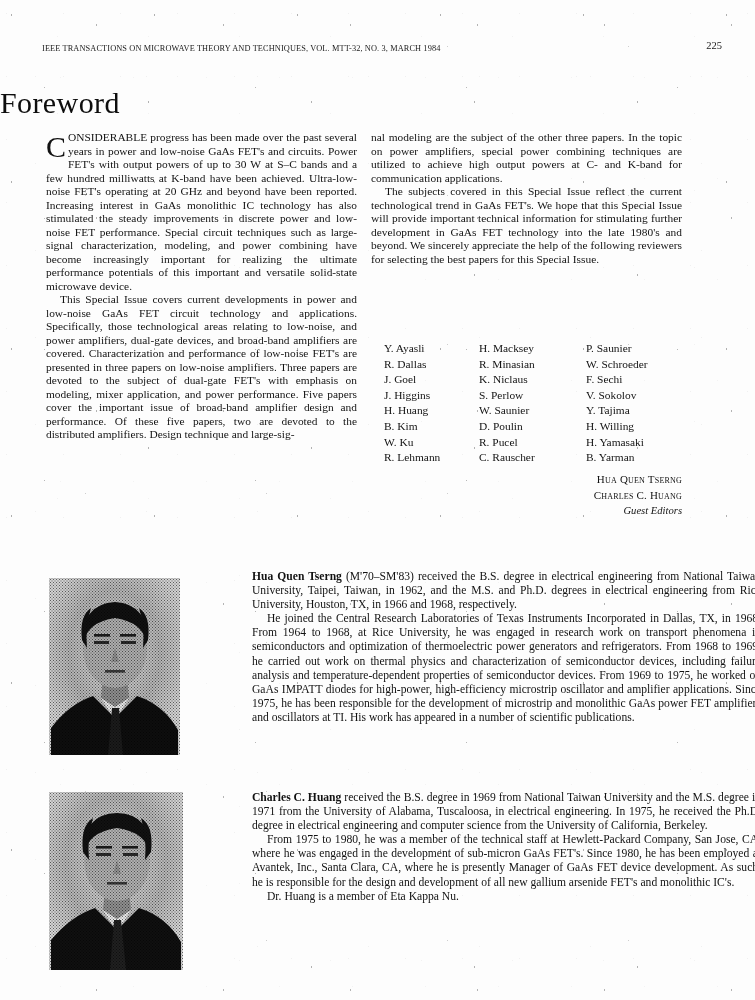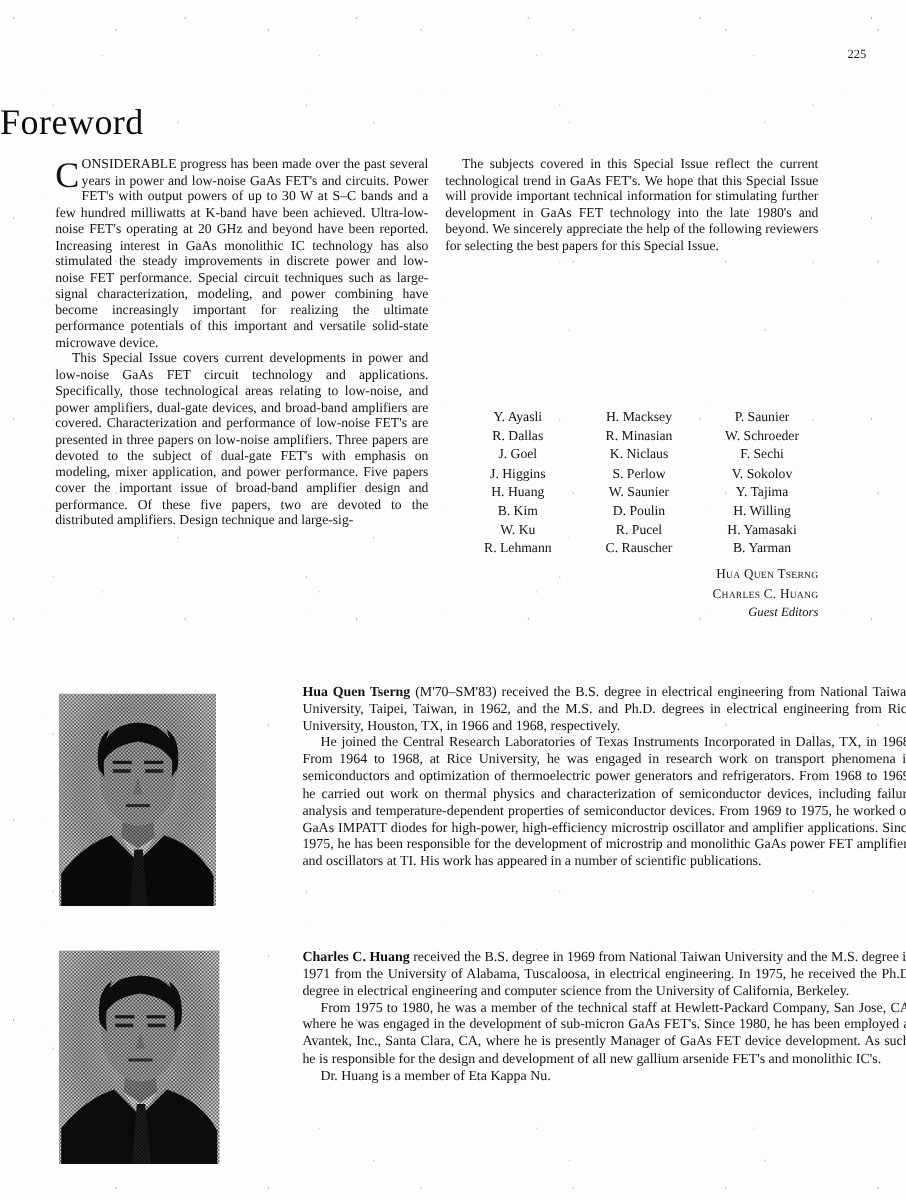--- a/index.html
+++ b/index.html
@@ -102,21 +102,21 @@
   .names {
     position: absolute;
     left: 384px;
     top: 341px;
     width: 300px;
     display: grid;
     grid-template-columns: 95px 107px 98px;
     font-size: 11.4px;
     line-height: 15.6px;
   }
-  .names span { white-space: nowrap; text-align: center; }
+  .names span { white-space: nowrap; }
 
   
   .editors {
     position: absolute;
     left: 420px;
     top: 472px;
     width: 262px;
     text-align: right;
     font-size: 11px;
     line-height: 15.5px;
@@ -167,30 +167,32 @@
   }
   .photo svg { position: absolute; inset: 0; }
 </style>
 </head>
 <body>
 
 <div class="page">
 
   <div class="speckle"></div>
 
+  <div class="runhead">IEEE TRANSACTIONS ON MICROWAVE THEORY AND TECHNIQUES, VOL. MTT-32, NO. 3, MARCH 1984</div>
   <div class="folio">225</div>
 
   <h1 class="title">Foreword</h1>
 
   <div class="col col-left">
     <p class="first"><span class="dropcap">C</span><span>ONSIDERABLE progress has been made over the past several years in power and low-noise GaAs FET's and circuits. Power FET's with output powers of up to 30 W at S–C bands and a few hundred milliwatts at K-band have been achieved. Ultra-low-noise FET's operating at 20 GHz and beyond have been reported. Increasing interest in GaAs monolithic IC technology has also stimulated the steady improvements in discrete power and low-noise FET performance. Special circuit techniques such as large-signal characterization, modeling, and power combining have become increasingly important for realizing the ultimate performance potentials of this important and versatile solid-state microwave device.</span></p>
     <p>This Special Issue covers current developments in power and low-noise GaAs FET circuit technology and applications. Specifically, those technological areas relating to low-noise, and power amplifiers, dual-gate devices, and broad-band amplifiers are covered. Characterization and performance of low-noise FET's are presented in three papers on low-noise amplifiers. Three papers are devoted to the subject of dual-gate FET's with emphasis on modeling, mixer application, and power performance. Five papers cover the important issue of broad-band amplifier design and performance. Of these five papers, two are devoted to the distributed amplifiers. Design technique and large-sig-</p>
   </div>
 
   <div class="col col-right">
+    <p class="noindent">nal modeling are the subject of the other three papers. In the topic on power amplifiers, special power combining techniques are utilized to achieve high output powers at C- and K-band for communication applications.</p>
     <p>The subjects covered in this Special Issue reflect the current technological trend in GaAs FET's. We hope that this Special Issue will provide important technical information for stimulating further development in GaAs FET technology into the late 1980's and beyond. We sincerely appreciate the help of the following reviewers for selecting the best papers for this Special Issue.</p>
   </div>
 
   <div class="names">
     <span>Y. Ayasli</span>
     <span>H. Macksey</span>
     <span>P. Saunier</span>
 
     <span>R. Dallas</span>
     <span>R. Minasian</span>

